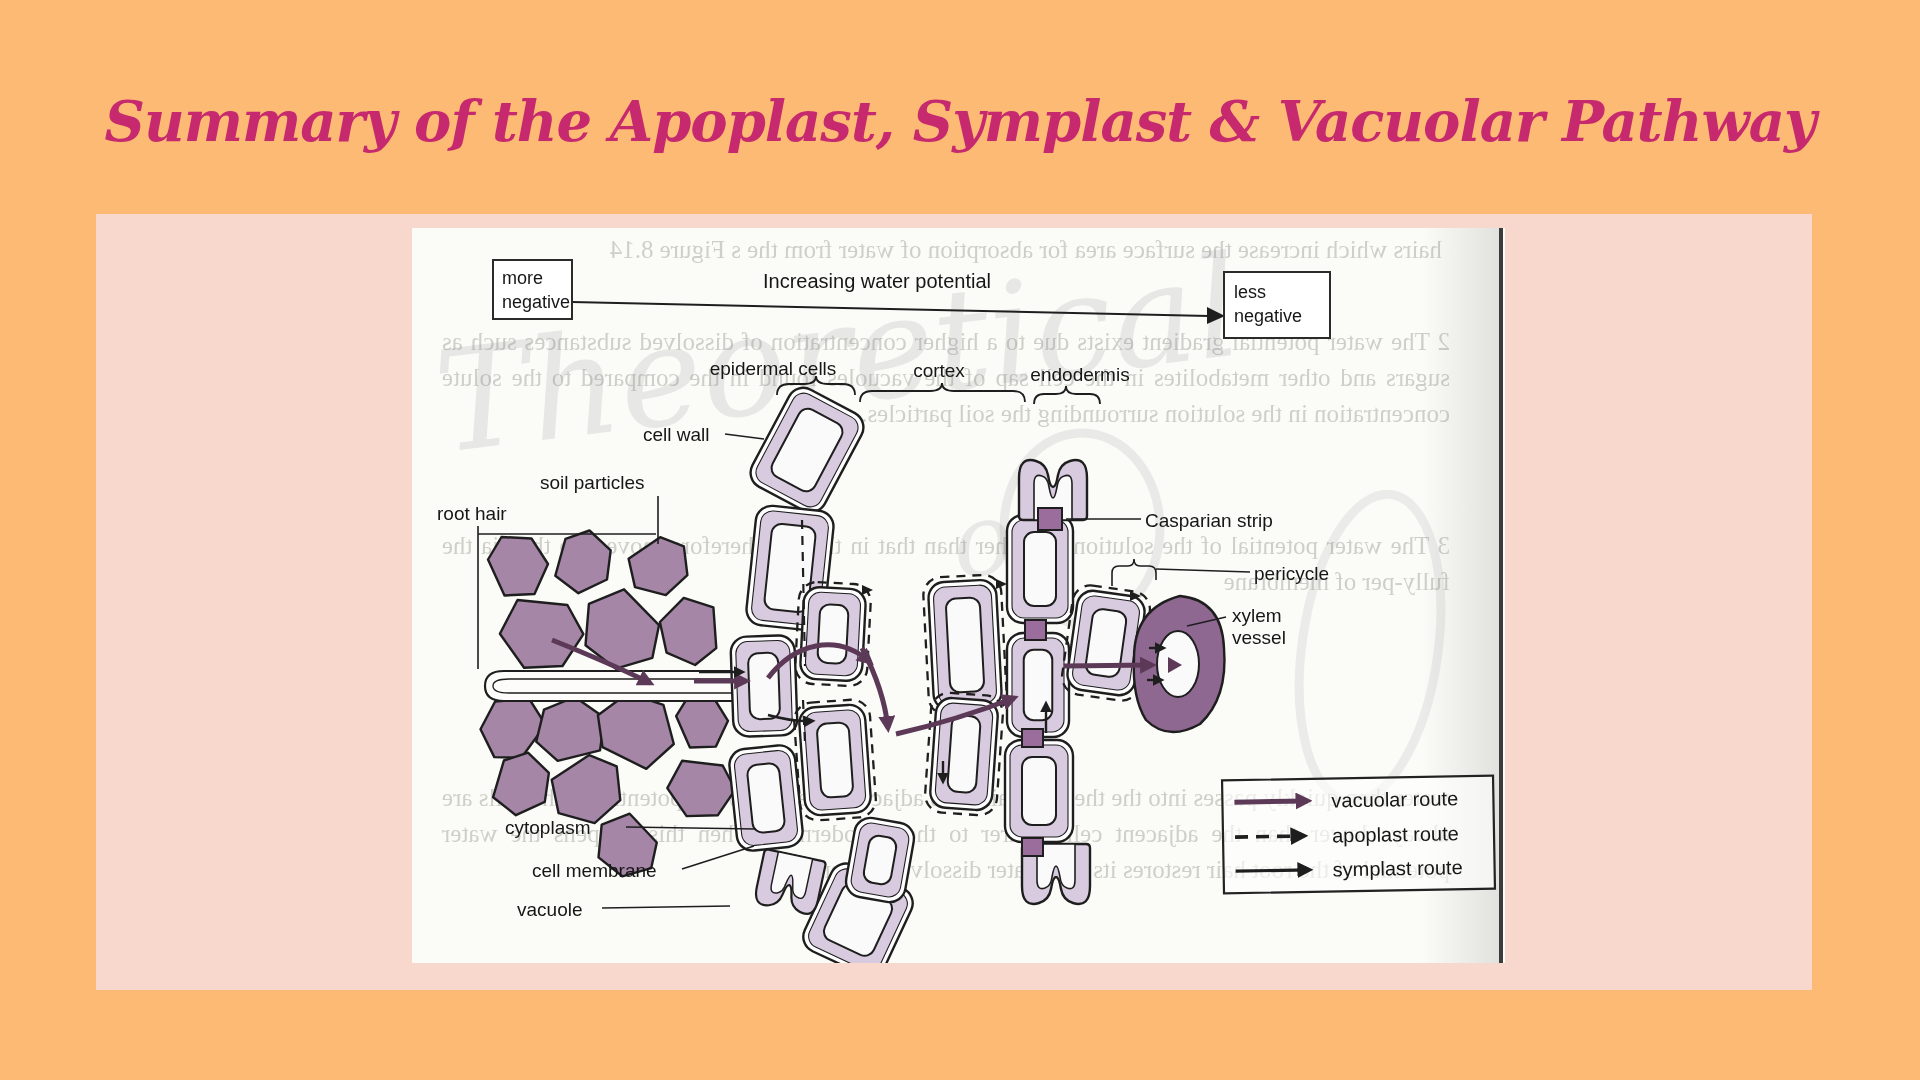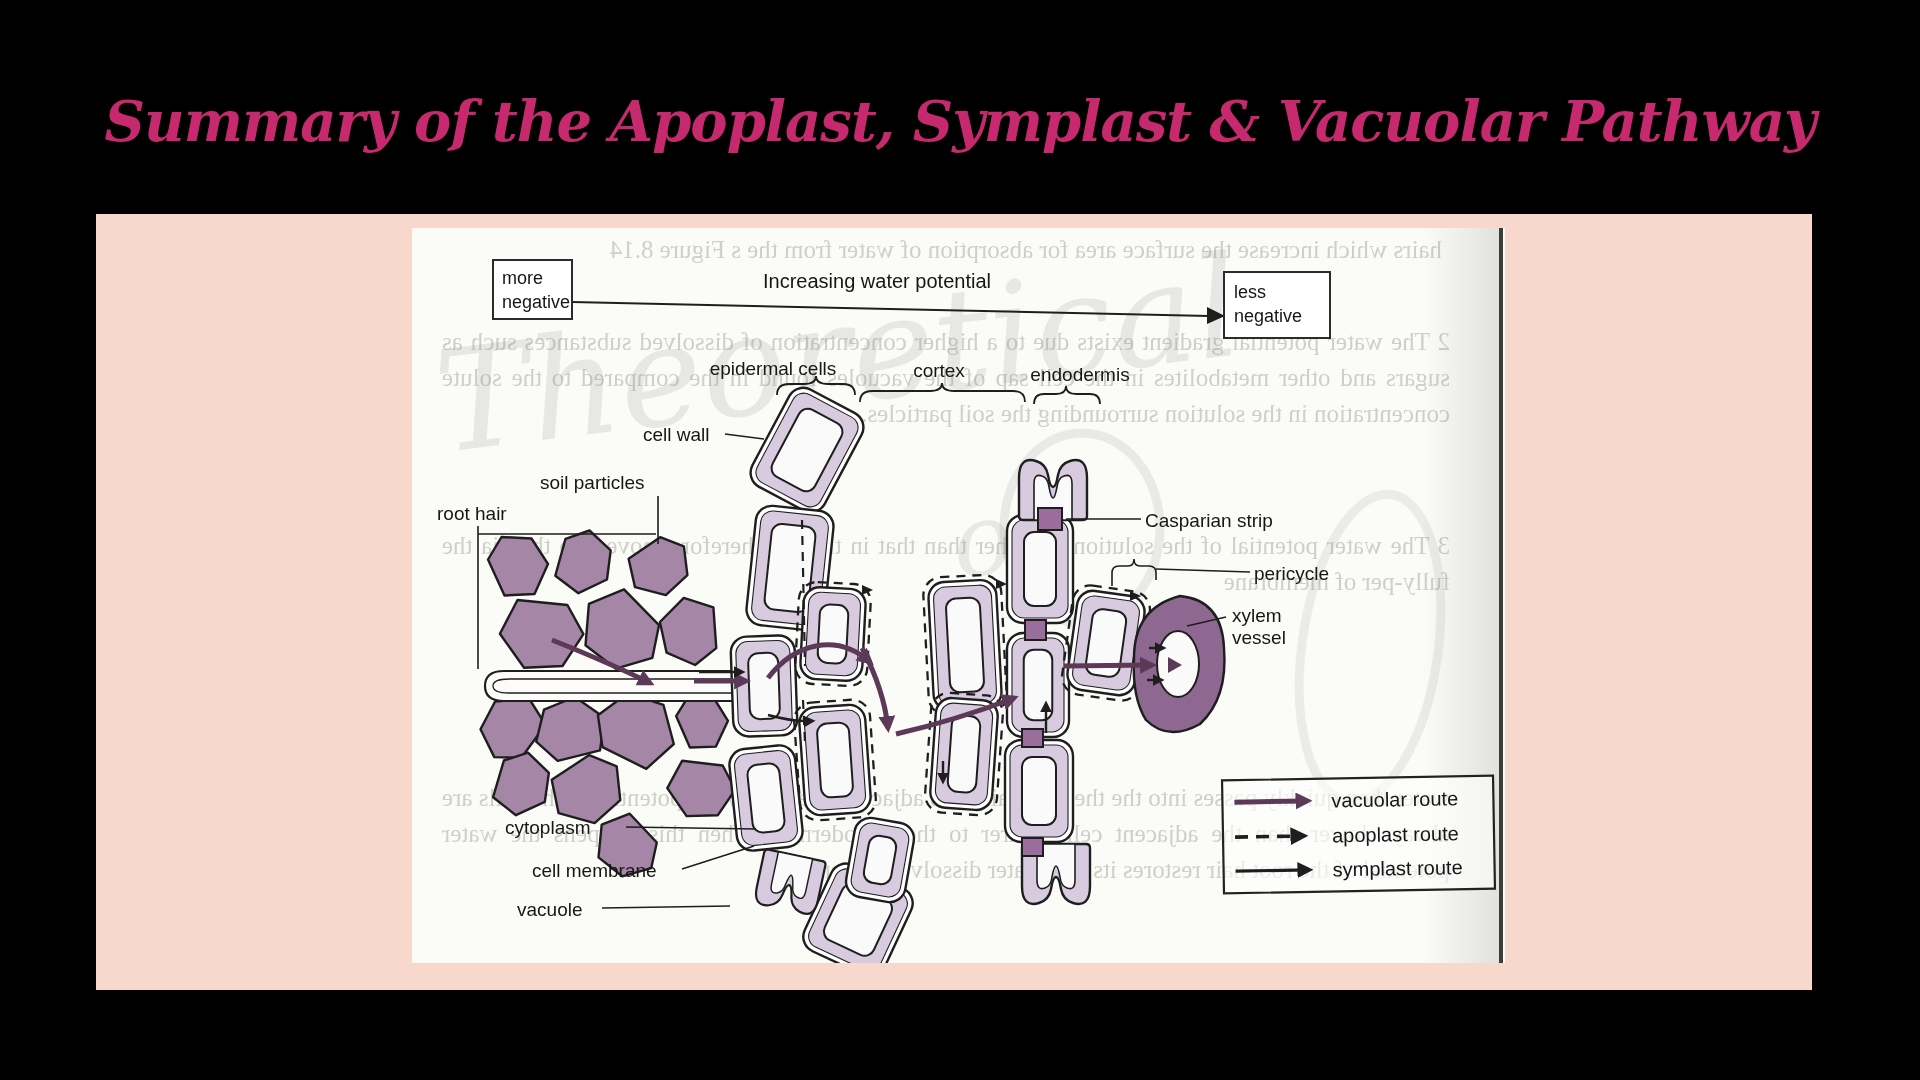--- a/index.html
+++ b/index.html
@@ -1,16 +1,16 @@
 <!DOCTYPE html>
 <html><head>
 <meta charset="utf-8">
 <style>
   html,body{margin:0;padding:0;background:#ffffff;}
-  #stage{position:relative;width:1920px;height:1080px;background:#000000;overflow:hidden;
+  #stage{position:relative;width:1920px;height:1080px;background:#fdba74;overflow:hidden;
          font-family:"Liberation Sans",sans-serif;}
   
   #title{position:absolute;left:0;top:88px;width:1920px;text-align:center;
          font-family:"DejaVu Serif",serif;font-style:italic;font-weight:bold;
          font-size:56px;letter-spacing:-1px;color:#c7296e;}
   
   #band{position:absolute;left:96px;top:214px;width:1716px;height:776px;background:#f8d7cd;}
   
   #page{position:absolute;left:412px;top:228px;width:1093px;height:735px;background:#fbfbf8;}
   .ghost{position:absolute;z-index:1;font-family:"Liberation Serif",serif;font-size:25px;

